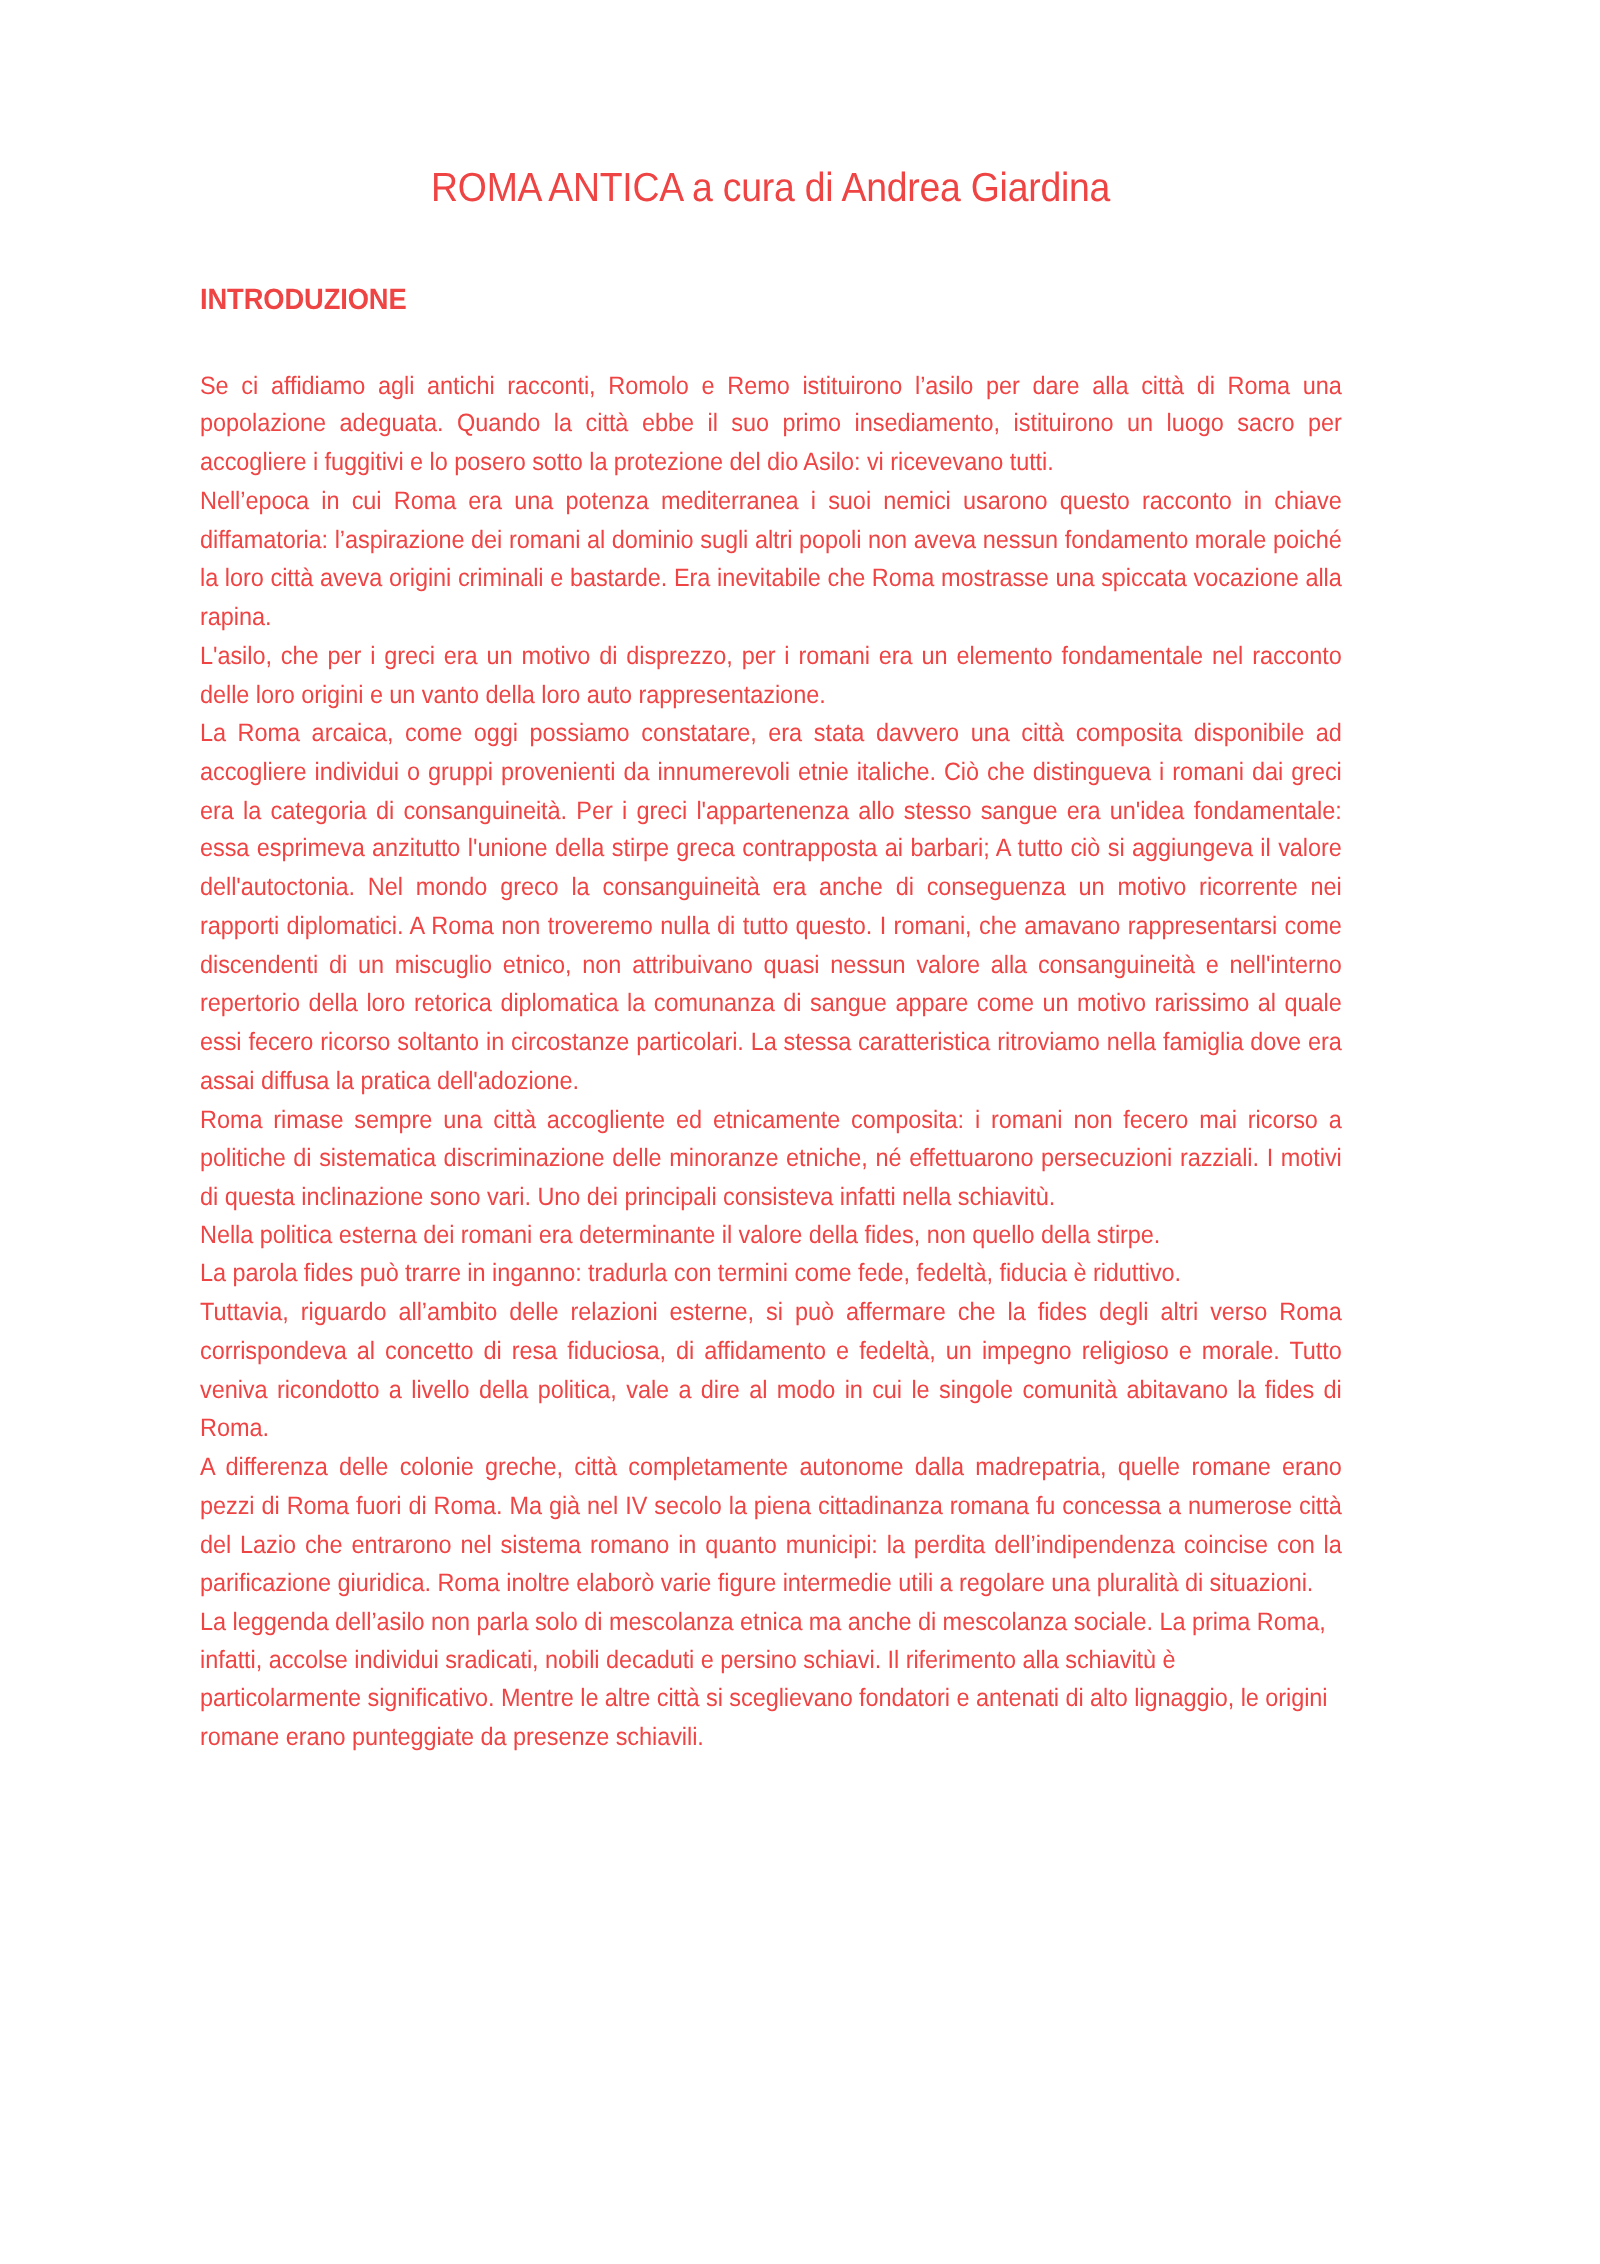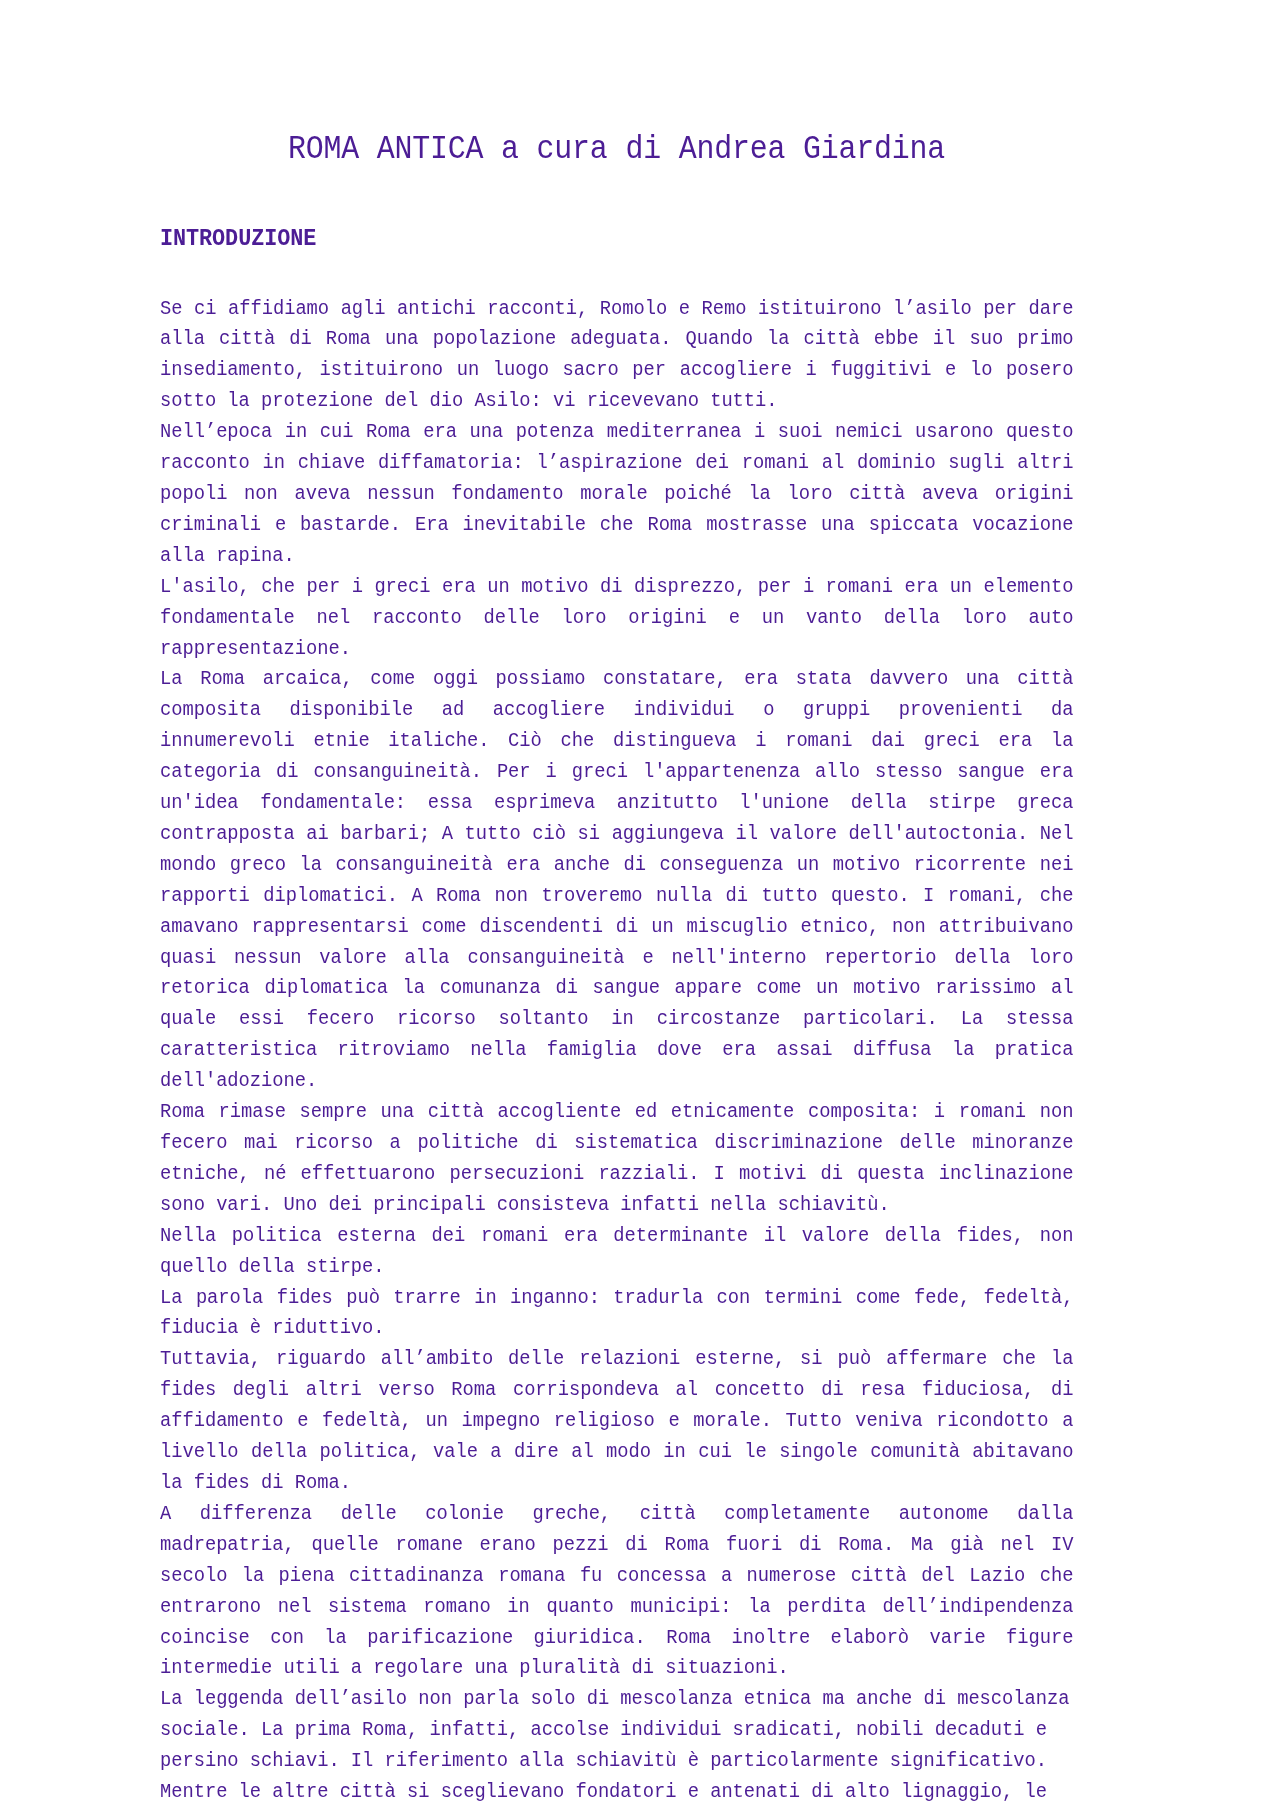--- a/index.html
+++ b/index.html
@@ -9,22 +9,22 @@
   }
   .page {
     position: relative;
     width: 1162px;
     height: 1811px;
     margin: 0 auto;
     background: #ffffff;
     box-sizing: border-box;
     padding: 0;
     overflow: hidden;
-    font-family: Liberation Mono, monospace;
-    color: #4c1d95;
+    font-family: Liberation Sans, sans-serif;
+    color: #ef4444;
   }
   .content {
     position: absolute;
     left: 101px;
     top: 0;
     width: 913px;
   }
   .doc-title {
     text-align: center;
     font-size: 32.5px;

